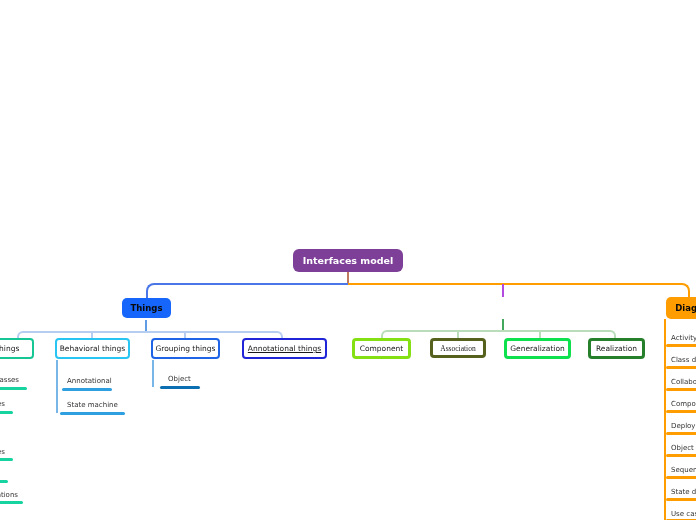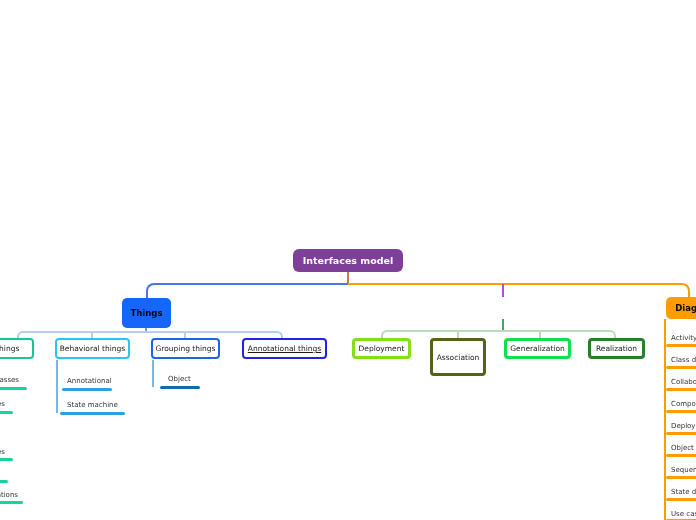--- a/index.html
+++ b/index.html
@@ -30,30 +30,30 @@
   <div class="line" style="left:91px;top:332px;width:2px;height:6px;background:#b6cdf2;"></div>
   <div class="line" style="left:184px;top:332px;width:2px;height:6px;background:#b6cdf2;"></div>
 
   <div class="line" style="left:502px;top:319px;width:2px;height:11px;background:#44a85c;"></div>
   <div class="line" style="left:381px;top:330px;width:235px;height:8px;border-top:2px solid #b9ddb9;border-left:2px solid #b9ddb9;border-right:2px solid #b9ddb9;border-top-left-radius:6px;border-top-right-radius:6px;"></div>
   <div class="line" style="left:457px;top:331px;width:2px;height:7px;background:#b9ddb9;"></div>
   <div class="line" style="left:539px;top:331px;width:2px;height:7px;background:#b9ddb9;"></div>
 
   <div class="node lvl0" style="left:293px;top:249px;width:110px;height:23px;">Interfaces model</div>
 
-  <div class="node lvl1" style="left:122px;top:298px;width:49px;height:30px;background:#1666fc;">Things</div>
+  <div class="node lvl1" style="left:122px;top:298px;width:49px;height:20px;background:#1666fc;">Things</div>
   <div class="node lvl1" style="left:666px;top:297px;width:64px;height:22px;background:#ff9d00;">Diagrams</div>
 
   <div class="node box" style="left:-58px;top:338px;width:92px;height:21px;border:2.5px solid #17c695;">Structural things</div>
   <div class="node box" style="left:55px;top:338px;width:75px;height:21px;border:2.5px solid #29c5f2;">Behavioral things</div>
   <div class="node box" style="left:151px;top:338px;width:69px;height:21px;border:2.5px solid #1f63e6;">Grouping things</div>
   <div class="node box" style="left:242px;top:338px;width:85px;height:21px;border:2.5px solid #2026d8;text-decoration:underline;">Annotational things</div>
 
-  <div class="node box" style="left:352px;top:338px;width:59px;height:21px;border:3px solid #84e012;">Deployment</div>
-  <div class="node box" style="left:430px;top:338px;width:56px;height:38px;border:3px solid #55611c;">Association</div>
+  <div class="node box" style="left:352px;top:338px;width:59px;height:21px;border:3px solid #84e012;">Component</div>
+  <div class="node box" style="left:430px;top:338px;width:56px;height:20px;border:3px solid #55611c;font-family:Liberation Serif, serif;">Association</div>
   <div class="node box" style="left:504px;top:338px;width:67px;height:21px;border:3px solid #0ee04e;">Generalization</div>
   <div class="node box" style="left:588px;top:338px;width:57px;height:21px;border:3px solid #26802b;">Realization</div>
 
   <div class="t3 right" style="left:-81px;top:376px;width:100px;">Classes</div>
   <div class="ul" style="left:-20px;top:387px;width:47px;background:#17d3a0;"></div>
   <div class="t3 right" style="left:-95px;top:400px;width:100px;">Interfaces</div>
   <div class="ul" style="left:-40px;top:411px;width:53px;background:#17d3a0;"></div>
 
   <div class="t3 right" style="left:-95px;top:448px;width:100px;">Use cases</div>
   <div class="ul" style="left:-35px;top:458px;width:48px;background:#17d3a0;"></div>

